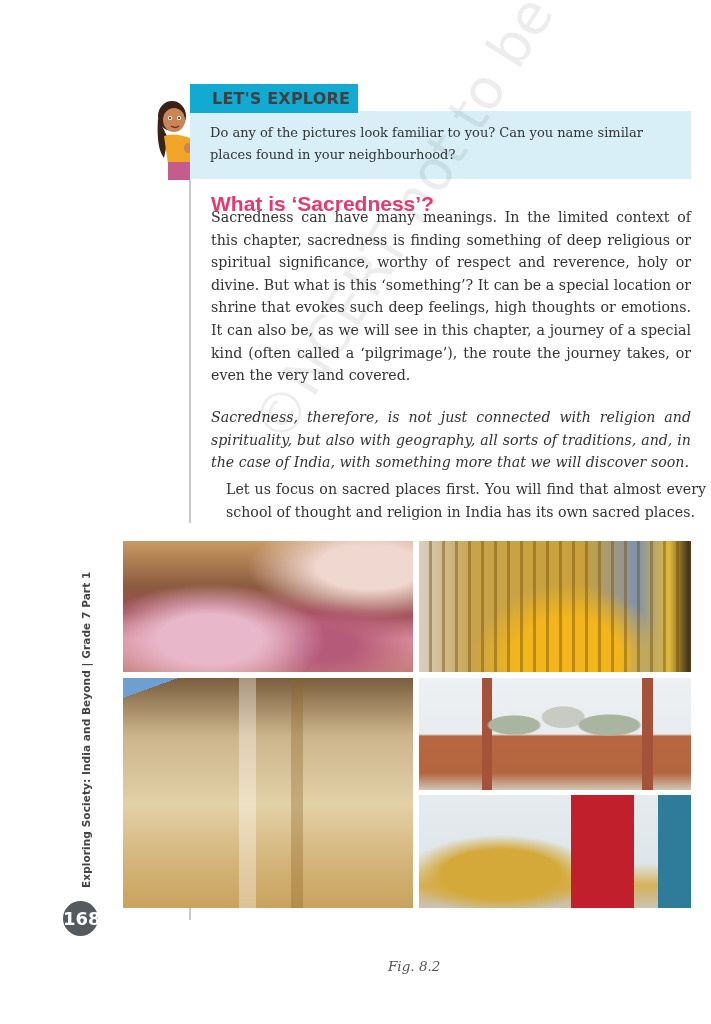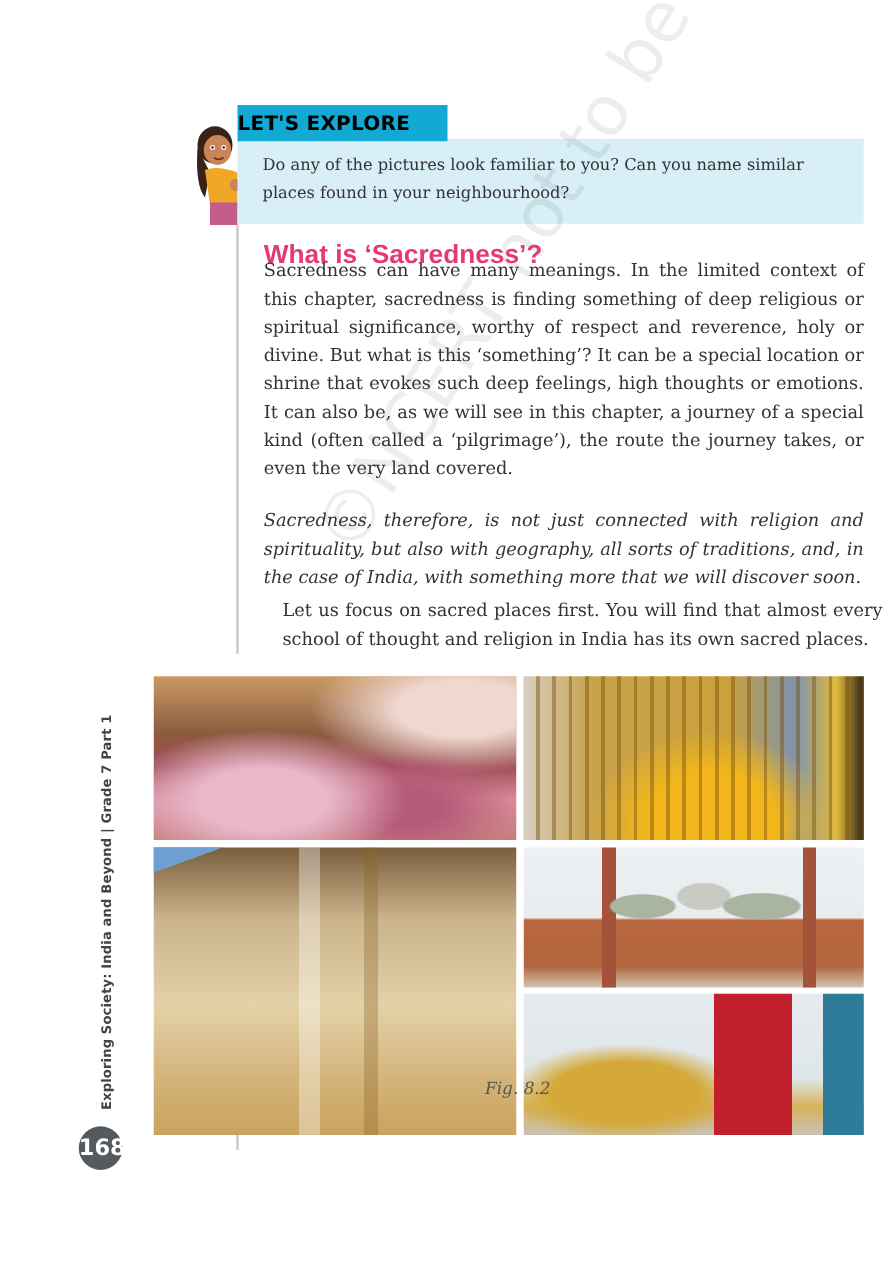--- a/index.html
+++ b/index.html
@@ -5,22 +5,22 @@
   html, body { margin: 0; padding: 0; }
   body {
     width: 711px; height: 1024px; background: #ffffff; position: relative; overflow: hidden;
     font-family: "DejaVu Serif", "Liberation Serif", serif; color: #2f2f2f;
   }
   .abs { position: absolute; }
 
   
   .explore-tab {
     left: 190px; top: 84px; width: 168px; height: 29px; background: #12a9d3;
-    color: #000000; font-family: "DejaVu Sans", "Liberation Sans", sans-serif; font-weight: bold;
-    font-size: 16px; line-height: 29px; box-sizing: border-box; letter-spacing: 0.2px;
+    color: #404040; font-family: "DejaVu Sans", "Liberation Sans", sans-serif; font-weight: bold;
+    font-size: 16px; line-height: 29px; padding-left: 22px; box-sizing: border-box; letter-spacing: 0.2px;
   }
   .explore-box {
     left: 190px; top: 111px; width: 501px; height: 68px; background: #d8eff7;
   }
   .explore-text {
     left: 210px; top: 122px; width: 470px; font-size: 13px; line-height: 22px; color: #333;
   }
   .girl { left: 150px; top: 98px; width: 45px; height: 82px; }
 
   
@@ -72,21 +72,21 @@
       linear-gradient(90deg, transparent 0 23%, #a5523a 23% 27%, transparent 27% 82%, #a5523a 82% 86%, transparent 86%),
       linear-gradient(180deg, #eef1f3 0%, #e8ecef 50%, #b8663f 52%, #b46640 85%, #d0c7b5 100%); }
   .ph5 { left: 419px; top: 795px; width: 272px; height: 113px;
     background:
       linear-gradient(90deg, transparent 0 56%, #c21f2c 56% 79%, transparent 79%),
       radial-gradient(ellipse at 30% 70%, #d4a93a 0 22%, transparent 35%),
       linear-gradient(90deg, transparent 0 88%, #2f7b9a 88% 100%),
       linear-gradient(180deg, #e5ebef 0%, #dfe6ea 60%, #d6b25a 80%, #c9c3b4 100%); }
 
   .caption {
-    left: 388px; top: 863px; font-style: italic; font-size: 13.5px; color: #555;
+    left: 388px; top: 958px; font-style: italic; font-size: 13.5px; color: #555;
   }
 
   
   .side-title {
     left: 80px; top: 888px; transform: rotate(-90deg); transform-origin: left top;
     font-family: "DejaVu Sans", "Liberation Sans", sans-serif; font-size: 10.5px; font-weight: bold;
     color: #444; white-space: nowrap; letter-spacing: 0.1px;
   }
   .page-num {
     left: 63px; top: 901px; width: 35px; height: 35px; border-radius: 50%; background: #555a5e;

